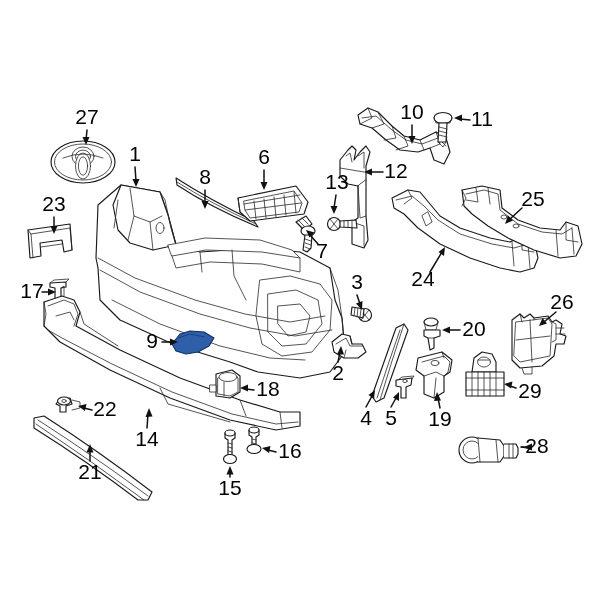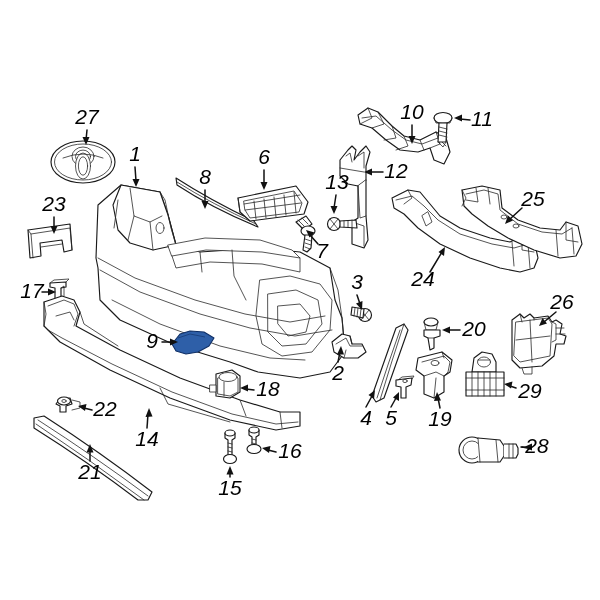--- a/index.html
+++ b/index.html
@@ -1,19 +1,19 @@
 <!DOCTYPE html>
 <html><head>
 <meta charset="utf-8">
 <title>Front Bumper Parts Diagram</title>
 <style>
   html,body{margin:0;padding:0;background:#ffffff;}
   body{width:600px;height:600px;overflow:hidden;
        font-family:"Liberation Sans",sans-serif;}
-  #diagram-root{position:relative;width:600px;height:600px;background:#fff;font-style:italic;}
+  #diagram-root{position:relative;width:600px;height:600px;background:#fff;}
   svg#parts-svg{display:block;width:600px;height:600px;}
   .ln-thin{fill:none;stroke:#2a2a2a;stroke-width:0.8;stroke-linejoin:round;stroke-linecap:round;}
   .fillw{fill:#ffffff;stroke:#1a1a1a;stroke-width:1.15;stroke-linejoin:round;stroke-linecap:round;}
   .fillw-thin{fill:#ffffff;stroke:#2a2a2a;stroke-width:0.8;stroke-linejoin:round;stroke-linecap:round;}
   .hl{stroke:#0f2f66;stroke-width:1.1;stroke-linejoin:round;}
   .lead{fill:none;stroke:#111;stroke-width:1.5;stroke-linecap:round;}
   .num{font-family:"Liberation Sans",sans-serif;font-size:21px;font-weight:400;
        fill:#000;dominant-baseline:middle;}
   .num-a{text-anchor:middle;}
 </style>

